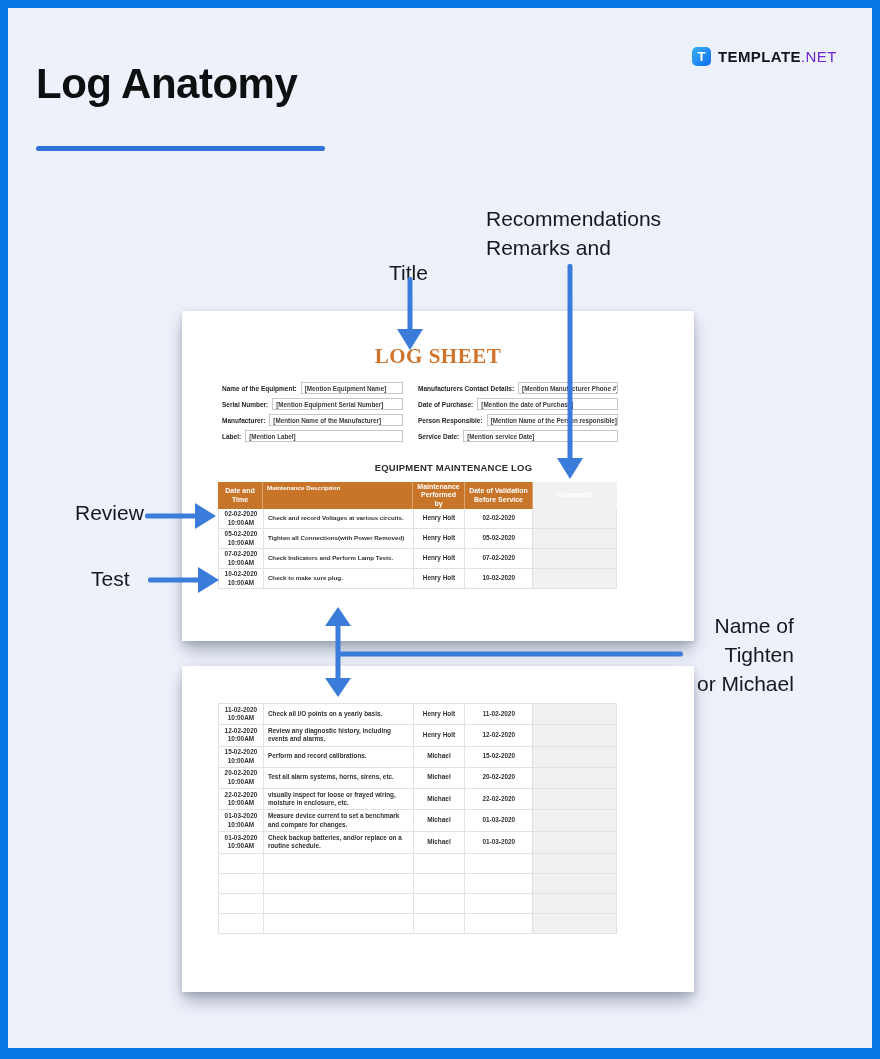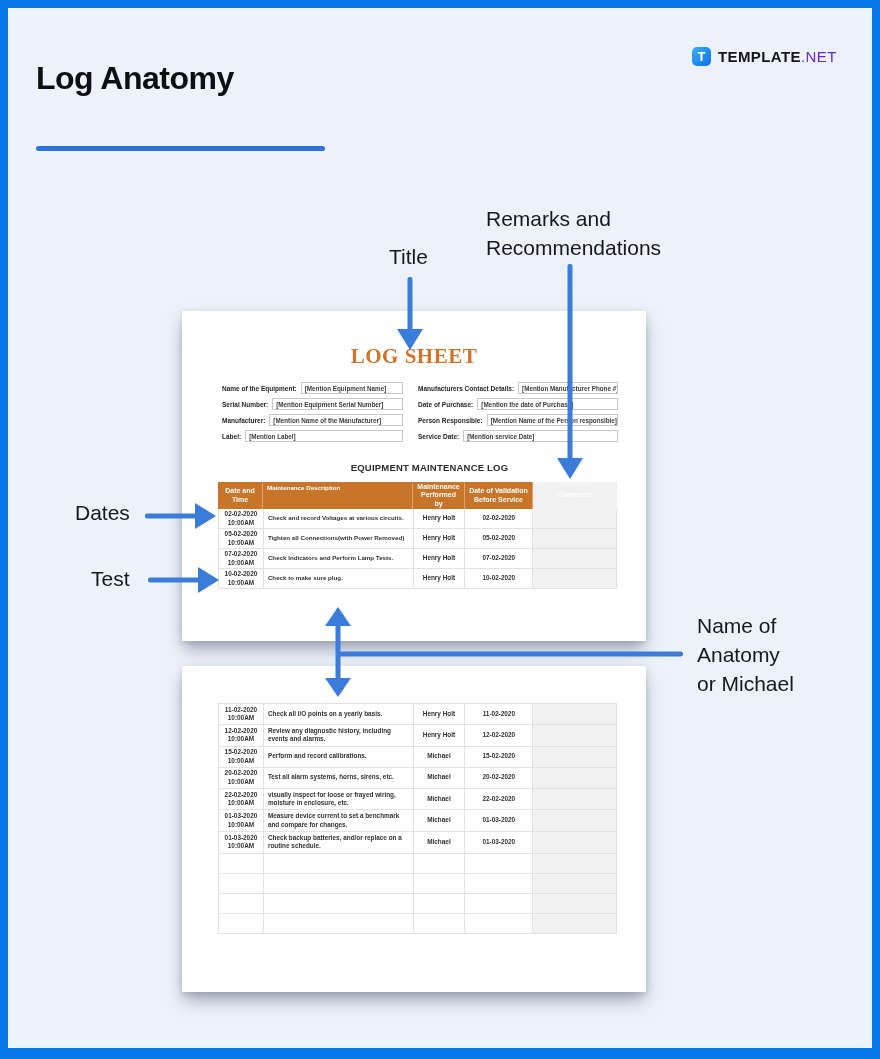--- a/index.html
+++ b/index.html
@@ -12,38 +12,38 @@
   .frame{position:absolute;inset:0;border:8px solid #0878e8;border-bottom-width:11px;pointer-events:none;z-index:60;}
 
   
   .brand{position:absolute;left:692px;top:47px;display:flex;align-items:center;gap:7px;z-index:5;}
   .brand-icon{width:19px;height:19px;border-radius:5px;background:linear-gradient(135deg,#38b0f3,#0d6fee);
     color:#fff;font-weight:800;font-size:13px;display:flex;align-items:center;justify-content:center;}
   .brand-text{font-size:15px;letter-spacing:.4px;color:#141519;}
   .brand-text .b{font-weight:700;}
   .brand-text .n{font-weight:500;color:#6d28d9;}
 
-  .page-title{position:absolute;left:36px;top:60px;font-size:32px;font-weight:700;color:#0e0f11;letter-spacing:-.5px;}
+  .page-title{position:absolute;left:36px;top:60px;font-size:42px;font-weight:700;color:#0e0f11;letter-spacing:-.5px;}
   .title-underline{position:absolute;left:36px;top:146px;width:289px;height:5px;border-radius:3px;background:#2f72da;}
 
   
   .ann{position:absolute;font-size:21px;color:#17181b;line-height:29px;z-index:10;}
-  .ann-title{left:389px;top:242px;}
+  .ann-title{left:389px;top:258px;}
   .ann-remarks{left:486px;top:204px;}
   .ann-dates{left:75px;top:498px;}
   .ann-time{left:91px;top:564px;}
-  .ann-project{left:697px;top:611px;}
+  .ann-project{left:697px;top:611px;text-align:right;}
 
   
   .arrow{position:absolute;z-index:20;}
   .arrow svg{display:block;}
   .blue{fill:#3b7cdb;}
 
   
-  .sheet{position:absolute;left:182px;width:464px;background:#fff;
+  .sheet{position:absolute;left:182px;width:512px;background:#fff;
     box-shadow:0 10px 16px -2px rgba(96,106,128,.55),0 2px 6px rgba(120,130,150,.3);}
   .sheet1{top:311px;height:330px;}
   .sheet2{top:666px;height:326px;}
 
   .doc-title{position:absolute;left:0;right:0;top:33px;text-align:center;
     font-family:"Liberation Serif",serif;font-weight:700;font-size:21px;letter-spacing:.5px;color:#d0742c;}
 
   .form{position:absolute;left:40px;top:71px;width:396px;display:grid;
     grid-template-columns:181px 200px;column-gap:15px;grid-template-rows:repeat(4,12px);row-gap:4px;grid-auto-flow:column;}
   .ffield{display:flex;align-items:center;}
@@ -81,28 +81,28 @@
 
 <div class="brand">
   <div class="brand-icon">T</div>
   <div class="brand-text"><span class="b">TEMPLATE</span><span class="n">.NET</span></div>
 </div>
 <div class="page-title">Log Anatomy</div>
 <div class="title-underline"></div>
 
 <div class="ann ann-title">Title</div>
 <div class="ann ann-remarks">
+  <div>Recommendations</div>
   <div>Remarks and</div>
-  <div>Recommendations</div>
-</div>
-<div class="ann ann-dates">Dates</div>
+</div>
+<div class="ann ann-dates">Review</div>
 <div class="ann ann-time">Test</div>
 <div class="ann ann-project">
   <div>Name of</div>
-  <div>Anatomy</div>
+  <div>Tighten</div>
   <div>or Michael</div>
 </div>
 
 <div class="arrow" style="left:396px;top:277px;">
   <svg width="28" height="74">
       <rect class="blue" x="11.5" y="0" width="5" height="56" rx="2"></rect>
       <polygon class="blue" points="1,52 27,52 14,73"></polygon>
     </svg>
 </div>
 <div class="arrow" style="left:556px;top:264px;">

